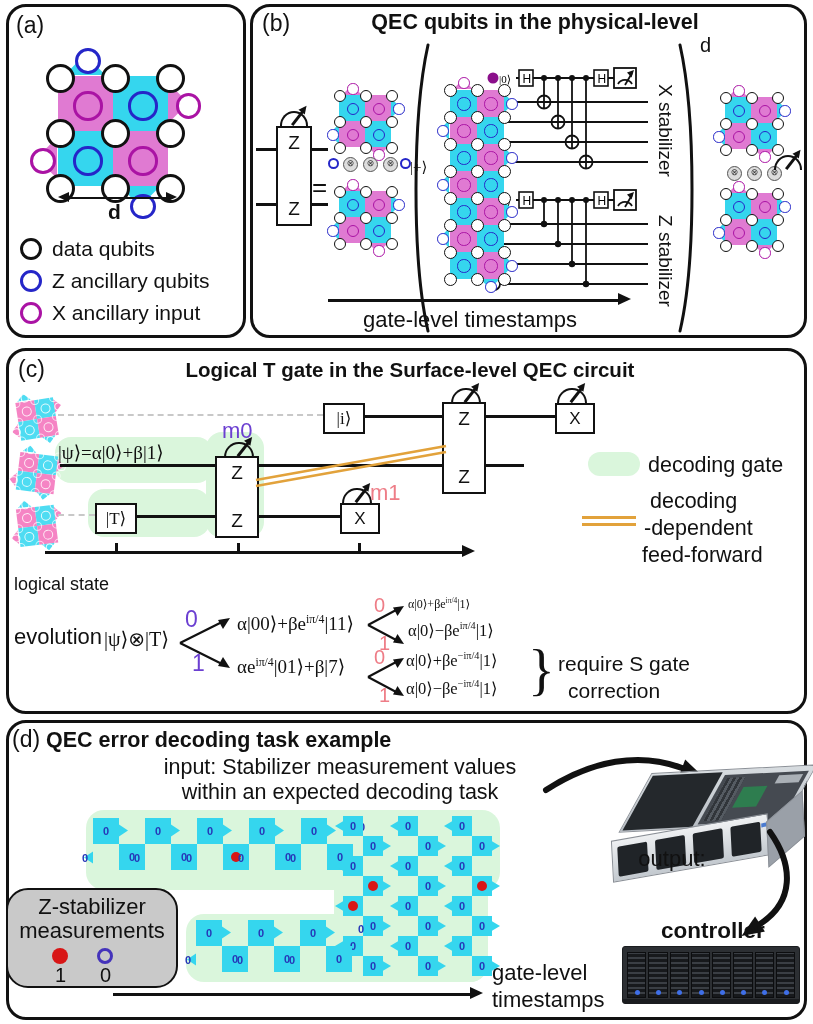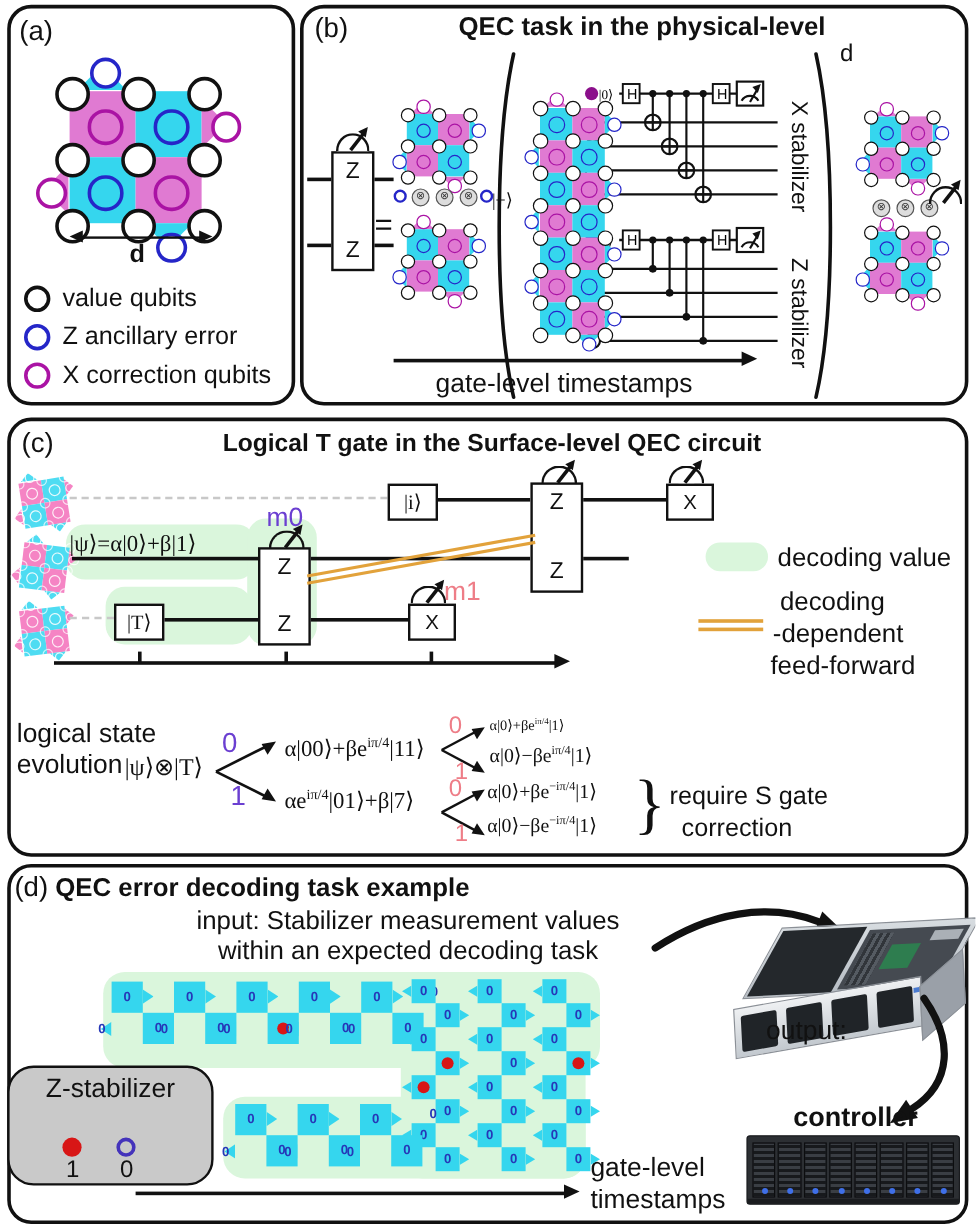--- a/index.html
+++ b/index.html
@@ -75,29 +75,29 @@
       <div style="position: absolute; left: 70.95px; top: 125.95px; width: 23.1px; height: 23.1px; border-radius: 50%; border: 3.41px solid rgb(17, 17, 17); background: rgb(255, 255, 255); z-index: 4;"></div>
       <div style="position: absolute; left: 125.95px; top: 125.95px; width: 23.1px; height: 23.1px; border-radius: 50%; border: 3.41px solid rgb(17, 17, 17); background: rgb(255, 255, 255); z-index: 4;"></div>
     </div>
 
   <div class="wire" style="left:66px;top:197px;width:102px;height:2.2px"></div>
   <div class="tri-l" style="left:58px;top:192px;border-right-width:11px;border-top-width:5px;border-bottom-width:5px"></div>
   <div class="tri-r" style="left:166px;top:192px;border-left-width:11px;border-top-width:5px;border-bottom-width:5px"></div>
   <div class="ab b" style="left:108px;top:200px;font-size:21px">d</div>
 
   <div class="ring" style="left:20px;top:238px;width:22px;height:22px;border:3.5px solid #111"></div>
-  <div class="ab" style="left:52px;top:237px;font-size:21px">value qubits</div>
+  <div class="ab" style="left:52px;top:237px;font-size:21px">data qubits</div>
   <div class="ring" style="left:20px;top:270px;width:22px;height:22px;border:3.5px solid #2526c8"></div>
-  <div class="ab" style="left:52px;top:269px;font-size:21px">Z ancillary error</div>
+  <div class="ab" style="left:52px;top:269px;font-size:21px">Z ancillary qubits</div>
   <div class="ring" style="left:20px;top:302px;width:22px;height:22px;border:3.5px solid #aa13a4"></div>
-  <div class="ab" style="left:52px;top:301px;font-size:21px">X correction qubits</div>
+  <div class="ab" style="left:52px;top:301px;font-size:21px">X ancillary input</div>
 
   <div class="ab panelbox" style="left:250px;top:4px;width:557px;height:334px"></div>
   <div class="ab" style="left:262px;top:10px;font-size:23px">(b)</div>
-  <div class="ab b ctr" style="left:300px;top:10px;width:470px;font-size:21.5px">QEC task in the physical-level</div>
+  <div class="ab b ctr" style="left:300px;top:10px;width:470px;font-size:21.5px">QEC qubits in the physical-level</div>
   <div class="ab" style="left:700px;top:34px;font-size:20px">d</div>
 
   <div class="meter" style="left:280px;top:108px;width:24px;height:18px">
       <span class="arc"></span>
       <span class="ndl"></span>
     </div>
   <div class="wire" style="left:256px;top:148px;width:22px"></div>
   <div class="wire" style="left:256px;top:203px;width:22px"></div>
   <div class="wire" style="left:306px;top:148px;width:22px"></div>
   <div class="wire" style="left:306px;top:203px;width:22px"></div>
@@ -536,28 +536,28 @@
   <div class="ab" style="left:222px;top:418px;font-size:22px;color:#6b3fd1;z-index:7">m0</div>
   <div class="ab" style="left:370px;top:480px;font-size:22px;color:#ee7d87;z-index:7">m1</div>
 
   <div class="wire" style="left:45px;top:551px;width:420px"></div>
   <div class="tri-r" style="left:462px;top:545px"></div>
   <div class="vwire" style="left:115px;top:543px;height:9px"></div>
   <div class="vwire" style="left:237px;top:543px;height:9px"></div>
   <div class="vwire" style="left:358px;top:543px;height:9px"></div>
 
   <div class="greenbg" style="left:588px;top:452px;width:52px;height:24px;background:#daf6dc;border-radius:12px"></div>
-  <div class="ab" style="left:648px;top:453px;font-size:21.5px">decoding value</div>
+  <div class="ab" style="left:648px;top:453px;font-size:21.5px">decoding gate</div>
   <div class="ab" style="left:582px;top:516px;width:54px;height:2.6px;background:#e2a23b"></div>
   <div class="ab" style="left:582px;top:523px;width:54px;height:2.6px;background:#e2a23b"></div>
   <div class="ab" style="left:650px;top:489px;font-size:21.5px">decoding</div>
   <div class="ab" style="left:644px;top:516px;font-size:21.5px">-dependent</div>
   <div class="ab" style="left:642px;top:543px;font-size:21.5px">feed-forward</div>
 
-  <div class="ab" style="left:14px;top:598px;font-size:22px">logical state</div>
+  <div class="ab" style="left:14px;top:574px;font-size:18px">logical state</div>
   <div class="ab" style="left:14px;top:624px;font-size:22px">evolution</div>
   <div class="ab ser" style="left:104px;top:627px;font-size:20px">|ψ⟩⊗|T⟩</div>
 
   <svg class="ab" style="left:178px;top:612px" width="55" height="60" viewBox="0 0 55 60">
     <line x1="2" y1="31" x2="46" y2="9" stroke="#111" stroke-width="2.2"></line>
     <polygon points="52,6 40,8 45,17" fill="#111"></polygon>
     <line x1="2" y1="31" x2="46" y2="53" stroke="#111" stroke-width="2.2"></line>
     <polygon points="52,56 40,54 45,45" fill="#111"></polygon>
   </svg>
   <div class="ab" style="left:185px;top:606px;font-size:23px;color:#6b3fd1">0</div>
@@ -637,20 +637,21 @@
         <div class="ctlcol"></div>
         <div class="ctlcol"></div>
         <div class="ctlcol"></div>
         <div class="ctlcol"></div>
       </div>
     <div class="ab" style="left:0;bottom:0;width:100%;height:4px;background:#1a1c1f"></div>
   </div>
 
   <div class="ab" style="left:6px;top:888px;width:172px;height:100px;background:#c9c9c9;border:2.5px solid #111;border-radius:22px;z-index:6"></div>
   <div class="ab ctr" style="left:10px;top:894px;width:164px;font-size:22px;z-index:7">Z-stabilizer</div>
+  <div class="ab ctr" style="left:6px;top:918px;width:172px;font-size:22px;z-index:7">measurements</div>
   <div class="ab" style="left:52px;top:948px;width:16px;height:16px;border-radius:50%;background:#d81616;z-index:7"></div>
   <div class="ring" style="left:97px;top:948px;width:16px;height:16px;border:3px solid #4433bb;z-index:7;background:#c9c9c9"></div>
   <div class="ab" style="left:55px;top:964px;font-size:20px;z-index:7">1</div>
   <div class="ab" style="left:100px;top:964px;font-size:20px;z-index:7">0</div>
 
   <div class="greenbg" style="left:86px;top:810px;width:414px;height:80px;background:#daf6dc;border-radius:18px"></div>
   <div class="greenbg" style="left:334px;top:810px;width:154px;height:172px;background:#daf6dc;border-radius:18px"></div>
   <div class="greenbg" style="left:186px;top:914px;width:302px;height:68px;background:#daf6dc;border-radius:18px"></div>
   <div class="ab" style="left:0;top:0">
       <div style="position: absolute; left: 84px; top: 818px; width: 80px; height: 56px; z-index: 2;">

